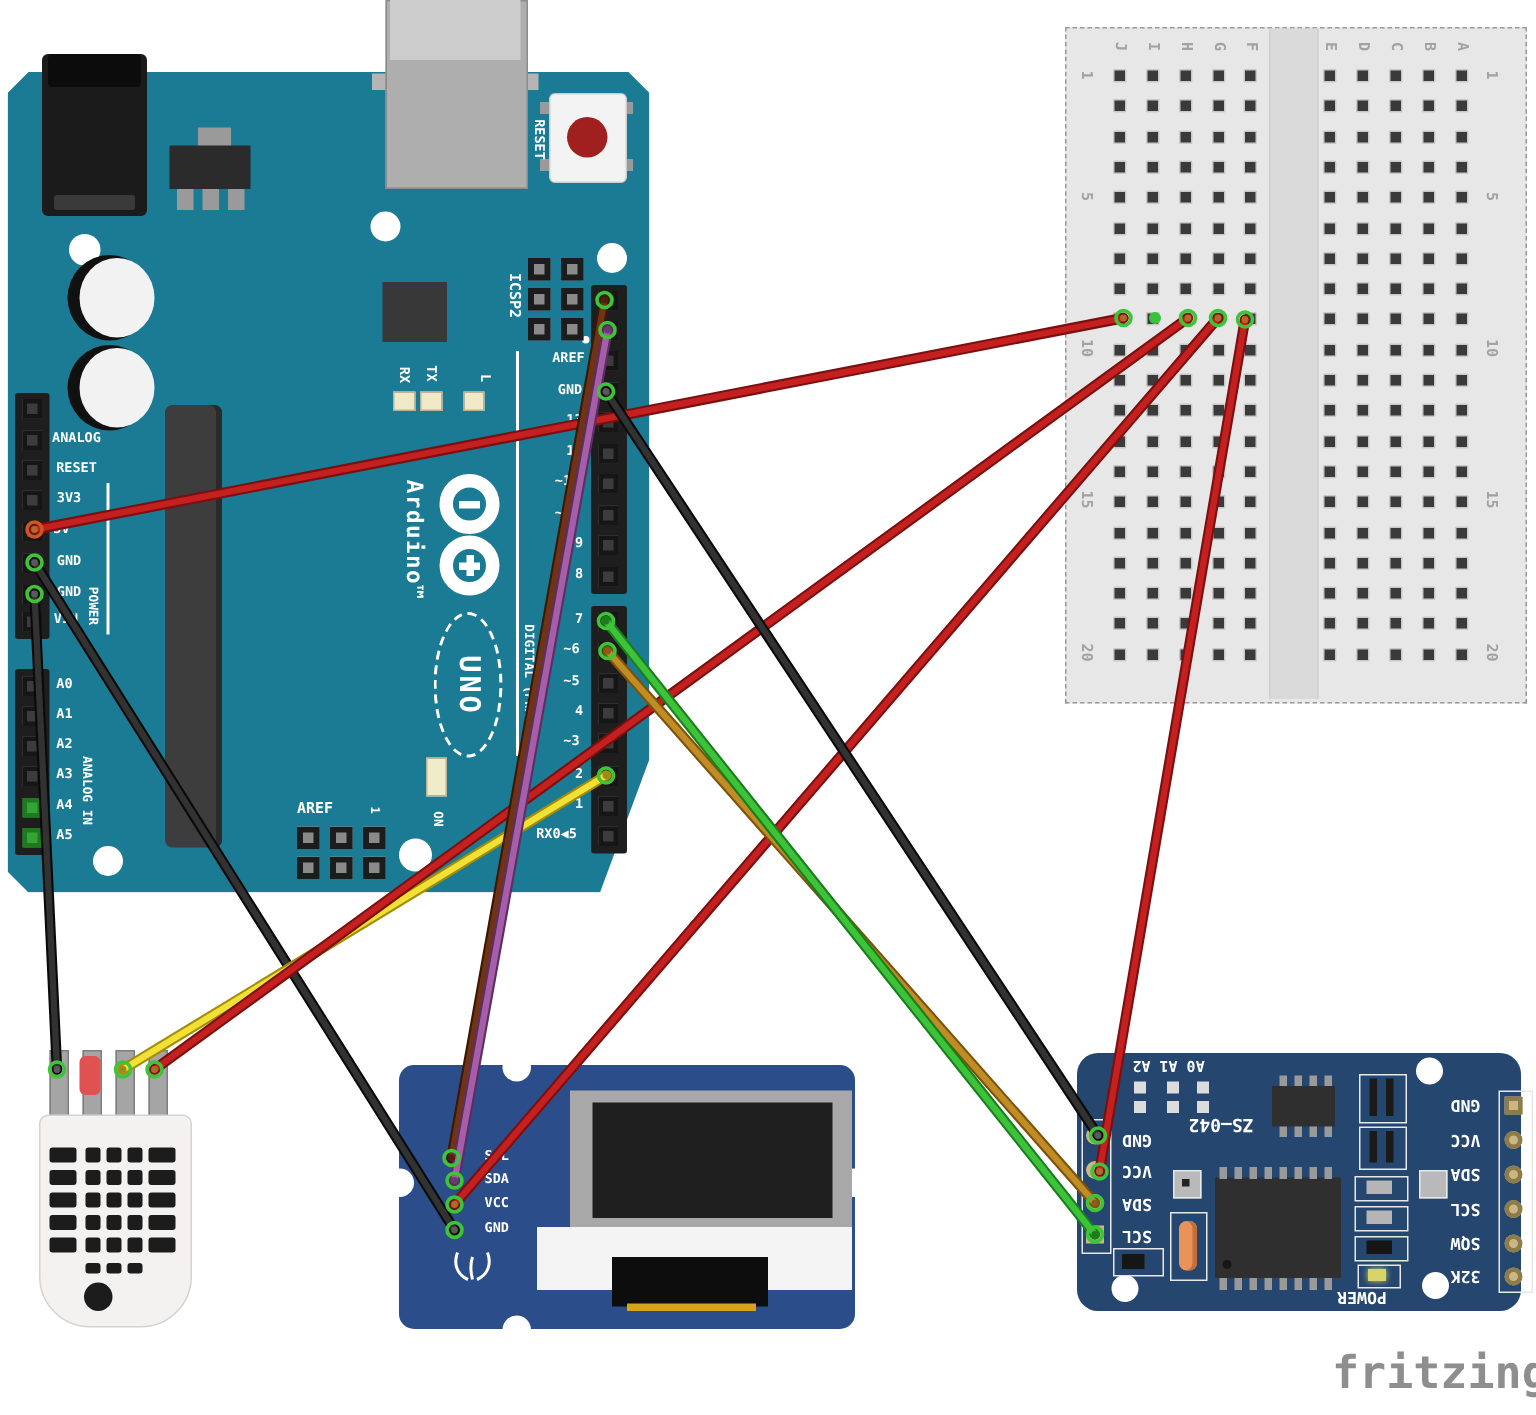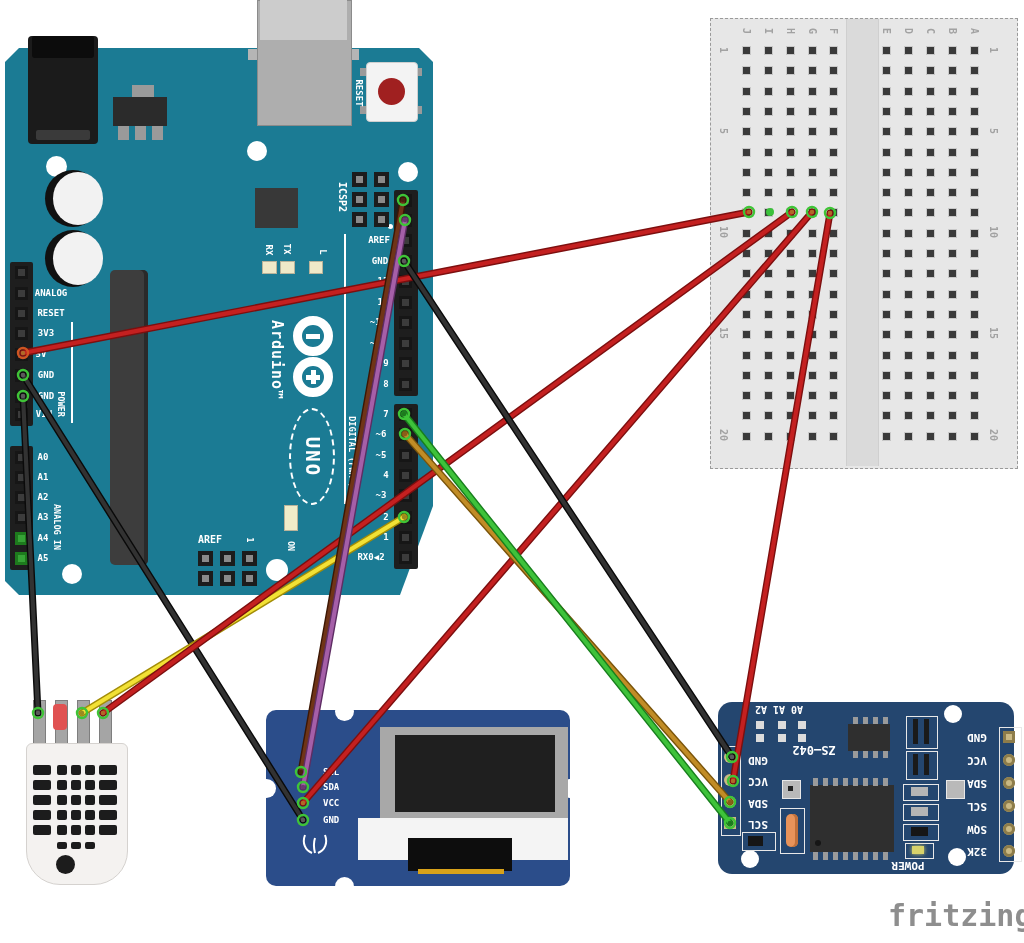--- a/index.html
+++ b/index.html
@@ -326,21 +326,21 @@
     <div class="lbl" style="left: 378px; top: 343px; font-size: 9px; color: rgb(255, 255, 255);">~10</div>
     <div class="lbl" style="left: 386px; top: 363px; font-size: 9px; color: rgb(255, 255, 255);">9</div>
     <div class="lbl" style="left: 386px; top: 384px; font-size: 9px; color: rgb(255, 255, 255);">8</div>
     <div class="lbl" style="left: 386px; top: 414px; font-size: 9px; color: rgb(255, 255, 255);">7</div>
     <div class="lbl" style="left: 381px; top: 434px; font-size: 9px; color: rgb(255, 255, 255);">~6</div>
     <div class="lbl" style="left: 381px; top: 455px; font-size: 9px; color: rgb(255, 255, 255);">~5</div>
     <div class="lbl" style="left: 386px; top: 475px; font-size: 9px; color: rgb(255, 255, 255);">4</div>
     <div class="lbl" style="left: 381px; top: 495px; font-size: 9px; color: rgb(255, 255, 255);">~3</div>
     <div class="lbl" style="left: 386px; top: 517px; font-size: 9px; color: rgb(255, 255, 255);">2</div>
     <div class="lbl" style="left: 386px; top: 537px; font-size: 9px; color: rgb(255, 255, 255);">1</div>
-    <div class="lbl" style="left: 371px; top: 557px; font-size: 9px; color: rgb(255, 255, 255);">RX0◀2</div>
+    <div class="lbl" style="left: 371px; top: 557px; font-size: 9px; color: rgb(255, 255, 255);">RX0◀5</div>
     <div class="bb-hole" style="left: 742px; top: 46px;"></div>
     <div class="bb-hole" style="left: 764px; top: 46px;"></div>
     <div class="bb-hole" style="left: 786px; top: 46px;"></div>
     <div class="bb-hole" style="left: 808px; top: 46px;"></div>
     <div class="bb-hole" style="left: 829px; top: 46px;"></div>
     <div class="bb-hole" style="left: 882px; top: 46px;"></div>
     <div class="bb-hole" style="left: 904px; top: 46px;"></div>
     <div class="bb-hole" style="left: 926px; top: 46px;"></div>
     <div class="bb-hole" style="left: 948px; top: 46px;"></div>
     <div class="bb-hole" style="left: 970px; top: 46px;"></div>

